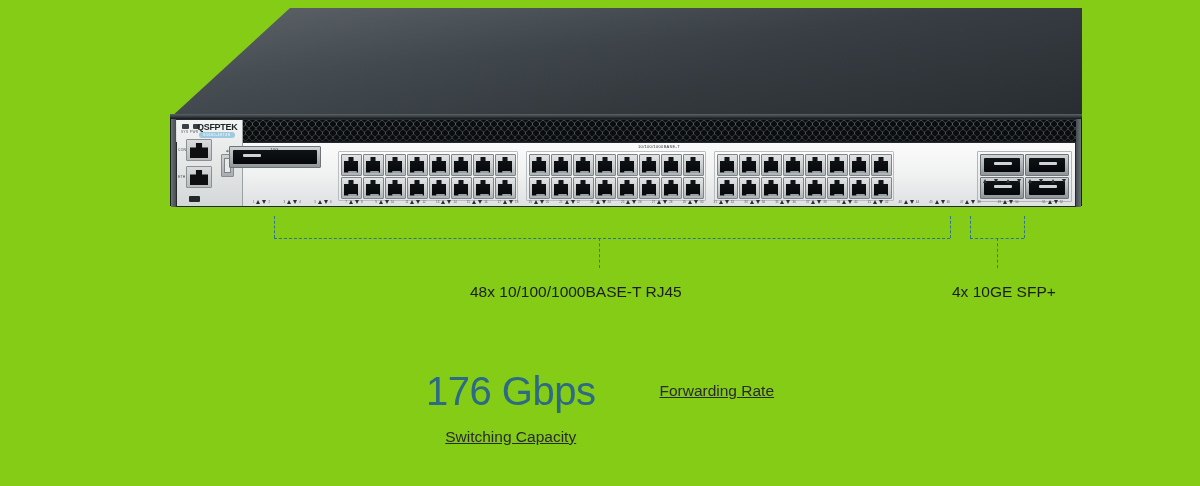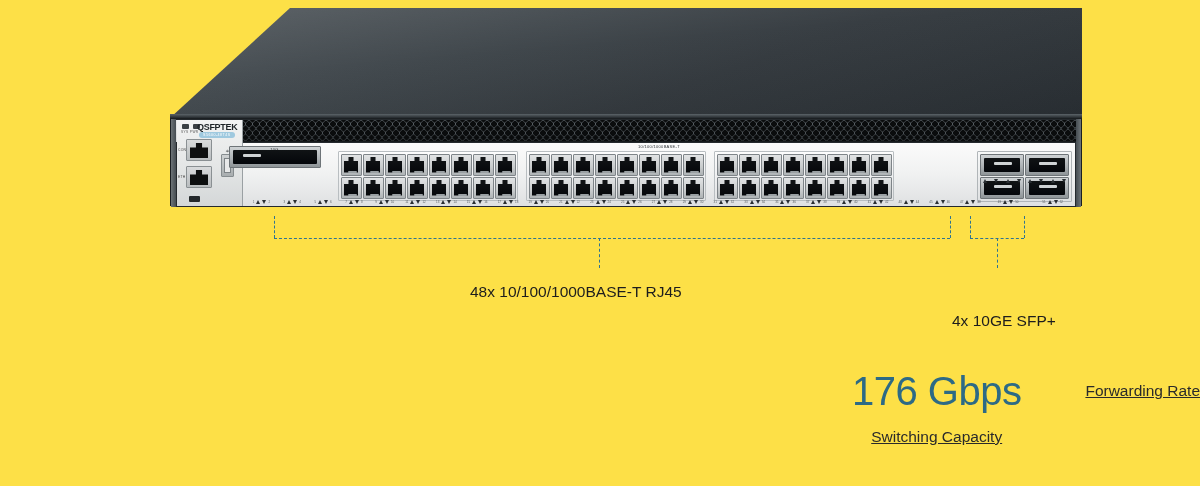--- a/index.html
+++ b/index.html
@@ -3,21 +3,21 @@
 <meta charset="utf-8">
 <style>
   * { box-sizing: border-box; }
   html, body {
     margin: 0; padding: 0;
     width: 1200px; height: 486px;
     background: #ffffff;
     font-family: "Liberation Sans", sans-serif;
     overflow: hidden;
   }
-  #stage { position: relative; width: 1200px; height: 486px; background:#fde047; }
+  #stage { position: relative; width: 1200px; height: 486px; background:#84cc16; }
 
   
   .switch { position: absolute; left: 170px; top: 8px; width: 912px; height: 200px; }
 
   
   .chassis-top {
     position: absolute; left: 0; top: 0; width: 912px; height: 110px;
     background: linear-gradient(160deg, #4c5358 0%, #3d4449 35%, #343a3f 60%, #2c3237 100%);
     clip-path: polygon(120px 0px, 912px 0px, 912px 110px, 0px 110px);
   }
@@ -197,21 +197,21 @@
   .b-h { position: absolute; height: 0; border-top: 1.6px dashed #2f7490; }
   .b-v { position: absolute; width: 0; border-left: 1.6px dashed #2f7490; }
 
   .callout-label {
     position: absolute; font-size: 15.5px; color: #1d1d1d;
     font-family: "Liberation Sans", sans-serif; white-space: nowrap;
   }
 
   
   .stats { position: absolute; left: 0; top: 368px; width: 1200px; }
-  .stats-row { display: flex; justify-content: flex-end; gap: 64px; }
+  .stats-row { display: flex; justify-content: center; gap: 64px; }
   .stat { text-align: center; }
   .stat-value {
     font-size: 40px; color: #2d6a85; line-height: 46px;
     font-family: "Liberation Sans", sans-serif; letter-spacing: -0.5px;
   }
   .stat-label {
     font-size: 15.5px; color: #2a2a2a; margin-top: 14px;
     font-family: "Liberation Sans", sans-serif;
     text-decoration: underline;
   }
@@ -566,21 +566,21 @@
     <div class="b-v" style="left:599px; top:238px; height:30px;"></div>
   </div>
   <div class="callout-label" style="left:470px; top:283px;">48x 10/100/1000BASE-T RJ45</div>
 
   <div class="bracket">
     <div class="b-v" style="left:970px; top:216px; height:22px;"></div>
     <div class="b-h" style="left:970px; top:238px; width:54px;"></div>
     <div class="b-v" style="left:1024px; top:216px; height:22px;"></div>
     <div class="b-v" style="left:997px; top:238px; height:30px;"></div>
   </div>
-  <div class="callout-label" style="left:952px; top:283px;margin-top:29px;">4x 10GE SFP+</div>
+  <div class="callout-label" style="left:952px; top:283px;">4x 10GE SFP+</div>
 
   <div class="stats">
     <div class="stats-row">
       <div class="stat">
         <div class="stat-value">176 Gbps</div>
         <div class="stat-label">Switching Capacity</div>
       </div>
       <div class="stat">
         <div class="stat-label">Forwarding Rate</div>
       </div>

